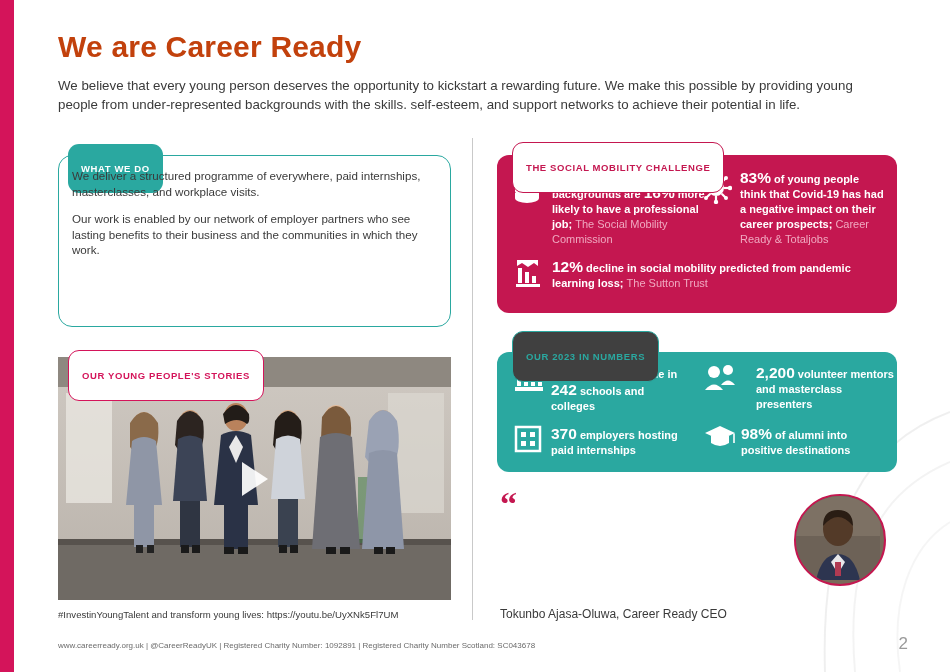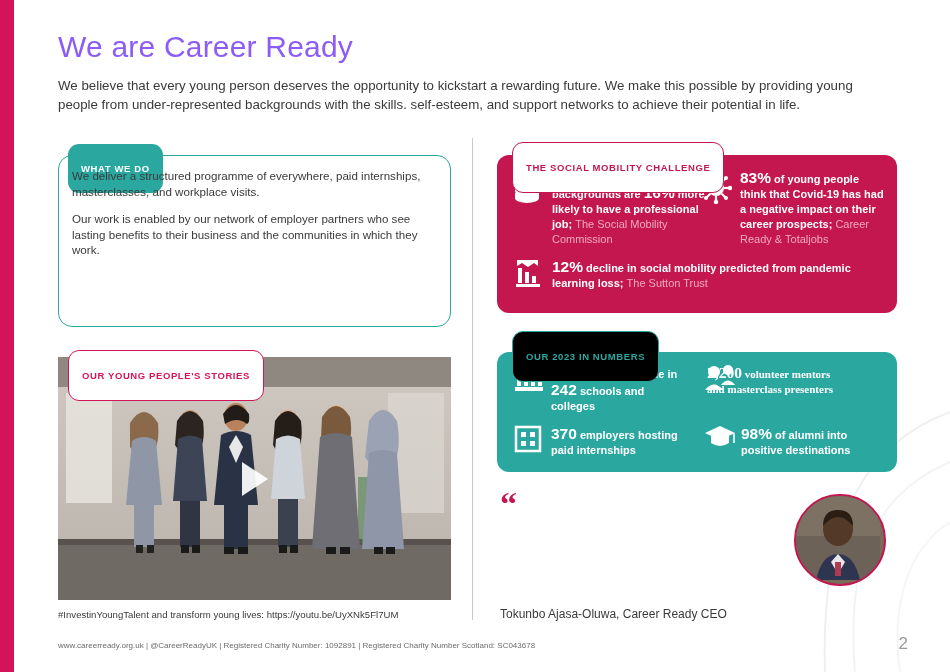--- a/index.html
+++ b/index.html
@@ -36,22 +36,22 @@
   .page {
     position: absolute;
     left: 0; top: 0;
     width: 950px; height: 672px;
   }
 
   .title {
     position: absolute;
     left: 58px; top: 30px;
     font-size: 30px;
-    font-weight: normal;
-    color: #8b5cf6;
+    font-weight: bold;
+    color: #c2410c;
     letter-spacing: 0.2px;
   }
 
   .intro {
     position: absolute;
     left: 58px; top: 76px;
     width: 815px;
     font-size: 13.3px;
     line-height: 19px;
     color: #3a3a3a;
@@ -187,34 +187,34 @@
   
   .numbers-box {
     position: absolute;
     left: 497px; top: 352px;
     width: 400px; height: 120px;
     background: #2aa8a0;
     border-radius: 12px;
   }
   .tag-numbers {
     left: 512px; top: 331px;
-    background: #000000;
+    background: #404040;
     color: #2aa8a0;
     border: 1.4px solid #2aa8a0;
     z-index: 5;
   }
   .num-item {
     position: absolute;
     font-size: 11px;
     line-height: 15px;
     color: #ffffff;
     font-weight: bold;
   }
   .num-a { left: 551px; top: 365px; width: 135px; }
-  .num-b { left: 707px; top: 365px; width: 140px; font-family: Liberation Serif, serif; }
+  .num-b { left: 756px; top: 365px; width: 140px; }
   .num-c { left: 551px; top: 426px; width: 145px; }
   .num-d { left: 741px; top: 426px; width: 140px; }
 
   
   .quote-mark {
     position: absolute;
     left: 500px; top: 487px;
     font-size: 34px;
     color: #c41750;
     font-weight: bold;

